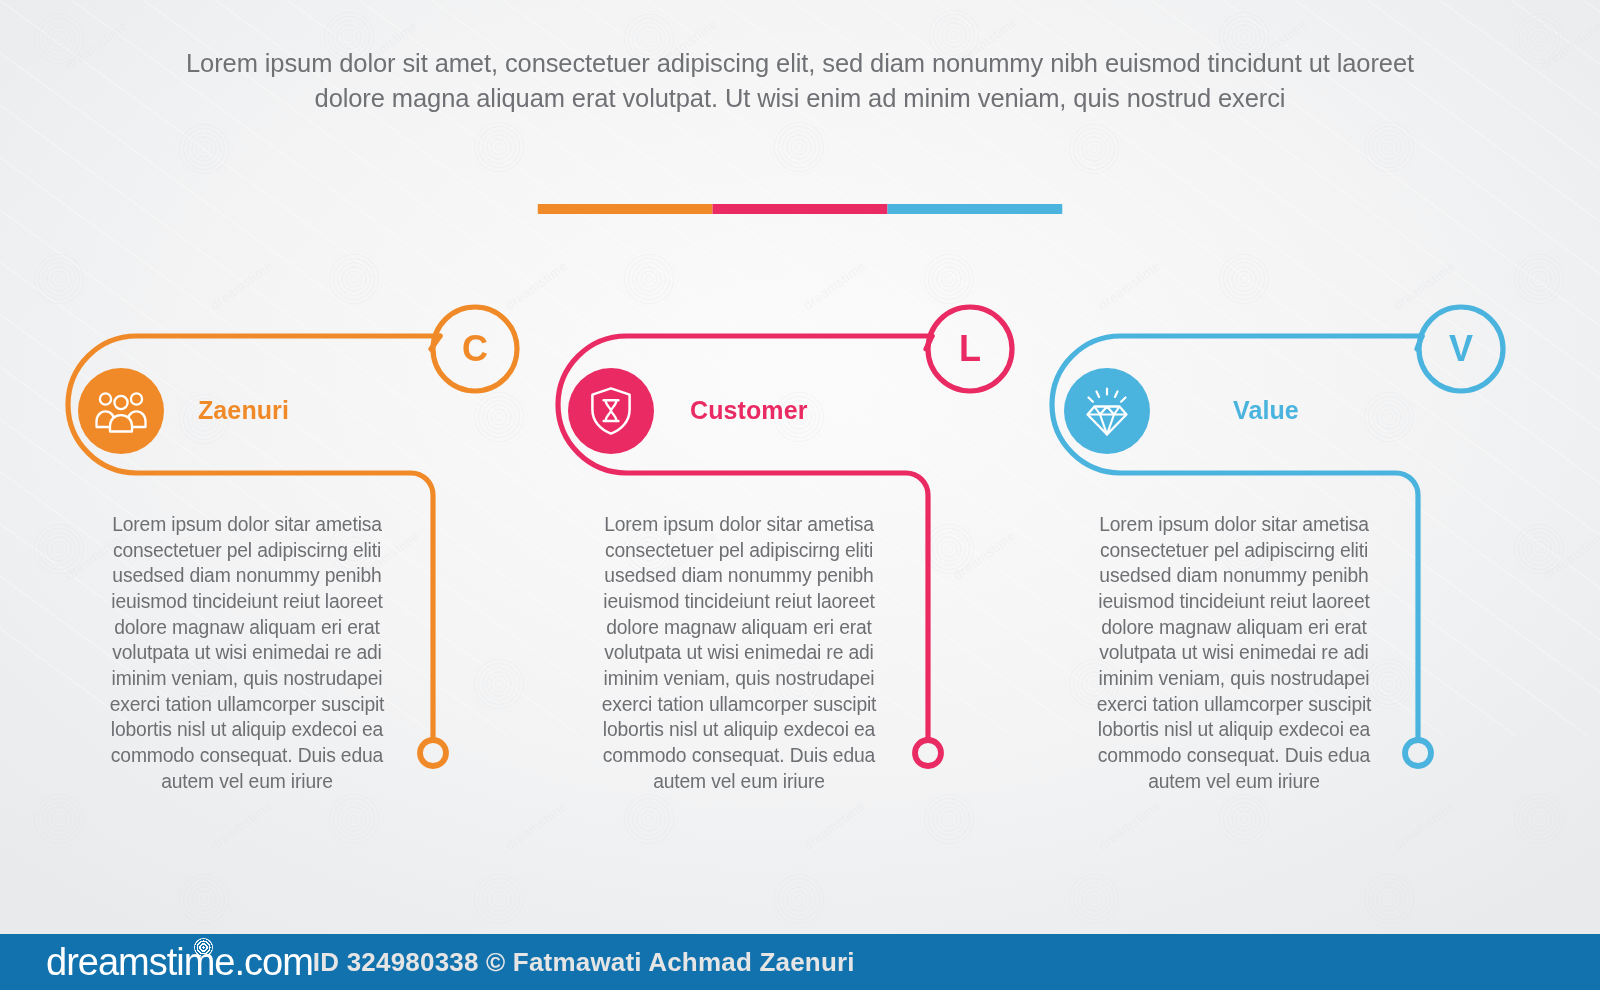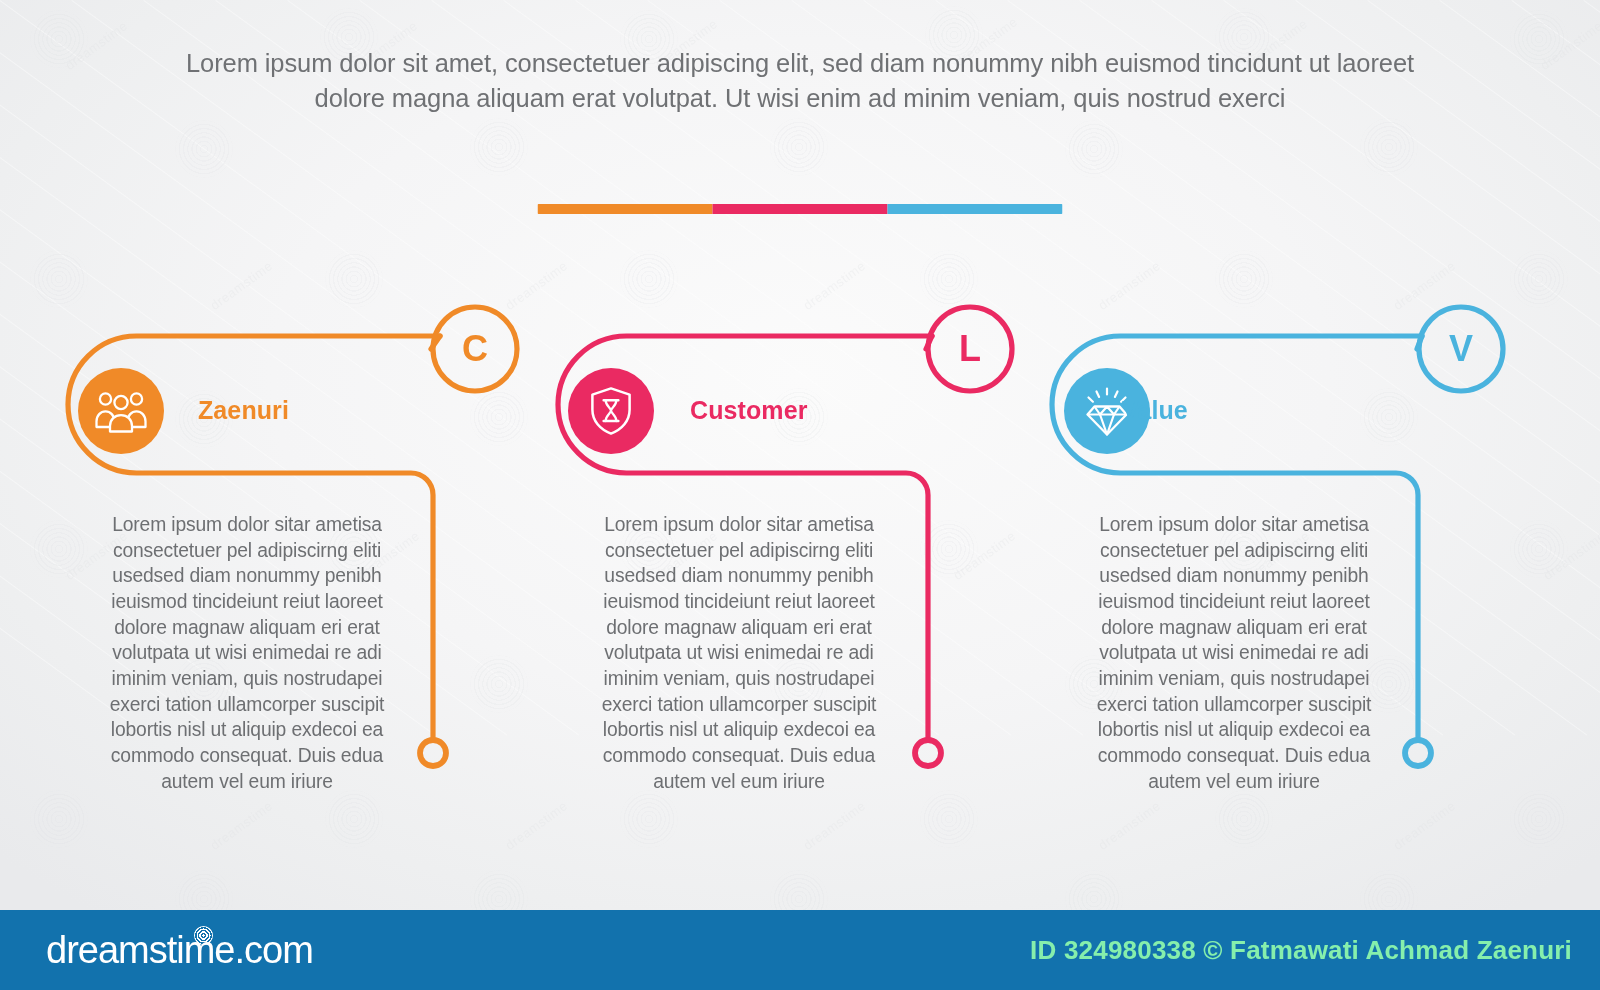--- a/index.html
+++ b/index.html
@@ -143,25 +143,24 @@
     color: #6d6f72;
     text-align: center;
     letter-spacing: -0.15px;
   }
 
   
   .footer {
     position: absolute;
     left: 0; bottom: 0;
     width: 1600px;
-    height: 80px;
+    height: 56px;
     background: #1272ad;
     display: flex;
     align-items: center;
-    justify-content: space-between;
     padding: 0 28px 0 46px;
   }
   .brand {
     display: flex;
     align-items: center;
     color: #ffffff;
     font-size: 38px;
     letter-spacing: -1px;
     font-weight: 400;
     position: relative;
@@ -169,21 +168,21 @@
   .brand .bspiral {
     position: absolute;
     top: -3px; left: 148px;
     width: 19px; height: 19px;
     border-radius: 50%;
     background:
       repeating-radial-gradient(circle at 50% 50%,
         #ffffff 0 1.4px, transparent 1.4px 2.8px);
   }
   .credit {
-    color: #86efac;
+    color: #e5e5e5;
     font-size: 26px;
     font-weight: bold;
     letter-spacing: 0.2px;
     white-space: nowrap;
   }
 </style>
 </head>
 <body>
 
 <div id="canvas">
@@ -365,21 +364,21 @@
     <div class="icon-circle" style="left:1064px; top:368px; background:#4ab3de;">
       <svg width="52" height="50" viewBox="0 0 52 50" fill="none">
         <path d="M26 2.5v6M15.5 5.5l2.6 5.4M36.5 5.5l-2.6 5.4M7.5 11.5l4.4 4.2M44.5 11.5l-4.4 4.2" stroke="#ffffff" stroke-width="2.2" stroke-linecap="round"></path>
         <path d="M13.5 20.5h25l7 8-19.5 20L6.5 28.5z" stroke="#ffffff" stroke-width="2.3" stroke-linejoin="round"></path>
         <path d="M6.5 28.5h39" stroke="#ffffff" stroke-width="2.2"></path>
         <path d="M13.5 20.5 19 28.5l7-8M38.5 20.5 33 28.5l-7-8" stroke="#ffffff" stroke-width="2.2" stroke-linejoin="round"></path>
         <path d="M19 28.5 26 48.5l7-20" stroke="#ffffff" stroke-width="2.2" stroke-linejoin="round"></path>
       </svg>
     </div>
 
-    <div class="card-title" style="left:1122px; top:396px; color:#4ab3de;">Value</div>
+    <div class="card-title" style="left:1233px; top:396px; color:#4ab3de;">Value</div>
 
     <div class="card-body" style="left:1084px; top:512px;">Lorem ipsum dolor sitar ametisa consectetuer pel adipiscirng eliti usedsed diam nonummy penibh ieuismod tincideiunt reiut laoreet dolore magnaw aliquam eri erat volutpata ut wisi enimedai re adi iminim veniam, quis nostrudapei exerci tation ullamcorper suscipit lobortis nisl ut aliquip exdecoi ea commodo consequat. Duis edua autem vel eum iriure</div>
   </div>
 
   <div class="footer">
     <div class="brand">
       <span>dreamstime.com</span>
       <span class="bspiral"></span>
     </div>
     <div class="credit">ID 324980338 © Fatmawati  Achmad Zaenuri</div>

